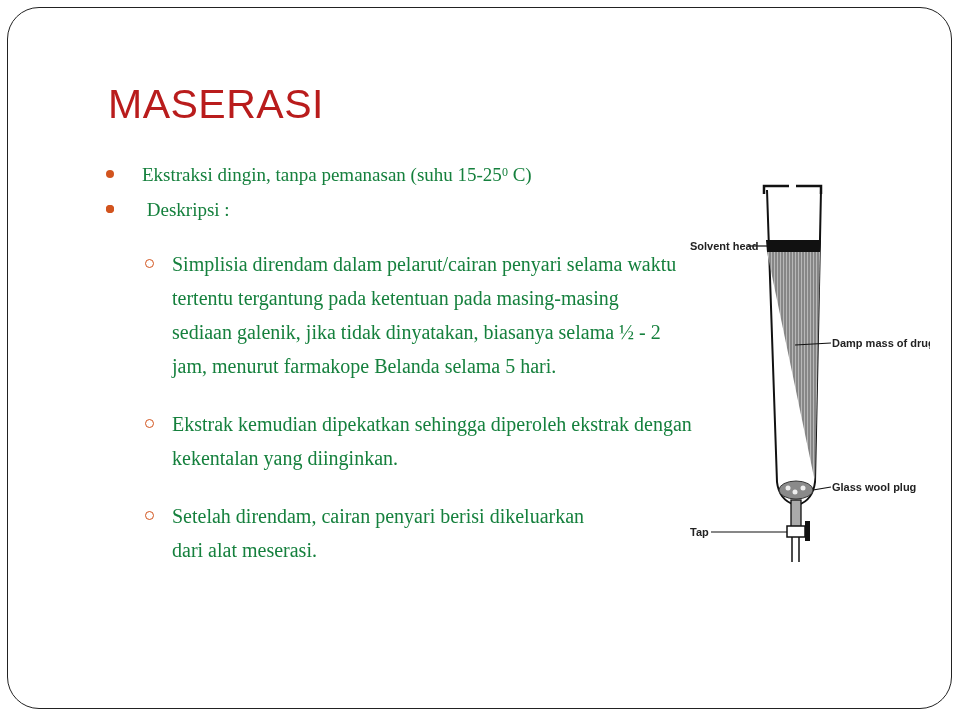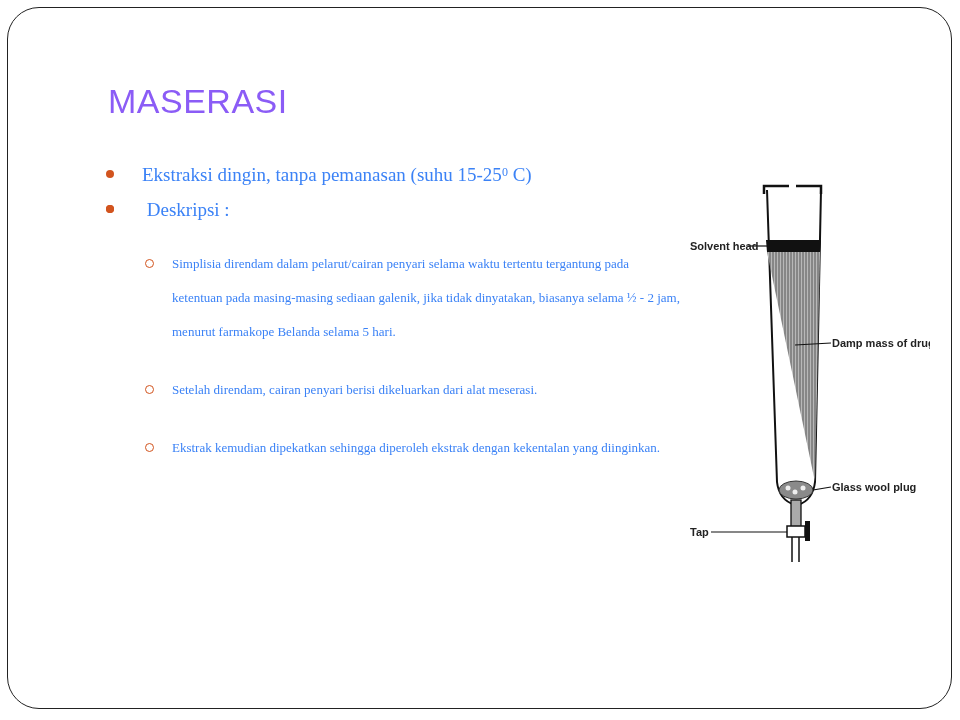--- a/index.html
+++ b/index.html
@@ -3,33 +3,33 @@
 <meta charset="utf-8">
 <style>
   html, body { margin:0; padding:0; background:#ffffff; }
   body { width:960px; height:720px; position:relative; overflow:hidden; }
   .slide-frame {
     position:absolute; left:7px; top:7px; width:945px; height:702px;
     border:1.3px solid #222; border-radius:32px; box-sizing:border-box;
   }
   .title {
     position:absolute; left:108px; top:84px;
-    font-family:"Liberation Sans", sans-serif; font-size:34px; color:#8b5cf6;
+    font-family:"Liberation Sans", sans-serif; font-size:41px; color:#b91c1c;
     letter-spacing:0.5px; line-height:1;
   }
   .content {
     position:absolute; left:104px; top:162px; width:590px;
-    font-family:"Liberation Serif", "DejaVu Serif", serif; color:#3b82f6;
+    font-family:"Liberation Serif", "DejaVu Serif", serif; color:#15803d;
   }
   .l1 { position:relative; padding-left:38px; font-size:19px; line-height:26px; margin-bottom:9px; }
   .l1 .bullet {
     position:absolute; left:2px; top:8px; width:8px; height:8px; border-radius:50%;
     background:#d2541e;
   }
-  .l2 { position:relative; padding-left:68px; font-size:13px; line-height:34px; margin-bottom:4px;margin-top:24px; }
+  .l2 { position:relative; padding-left:68px; font-size:20px; line-height:34px; margin-bottom:4px;margin-top:24px; }
   .l2 .obullet {
     position:absolute; left:41px; top:12px; width:9px; height:9px; border-radius:50%;
     border:1.4px solid #d2541e; box-sizing:border-box;
   }
   sup { font-size:12px; vertical-align:top; position:relative; top:-3px; }
   .diagram { position:absolute; left:685px; top:170px; width:245px; height:400px; }
   .diagram text { font-family:"Liberation Sans", sans-serif; font-size:11px; font-weight:bold; fill:#222; }
 </style>
 </head>
 <body>
@@ -47,27 +47,27 @@
     <span class="bullet"></span>
   </div>
   <div class="l1" style="margin-bottom:4px">
     <span class="bullet"></span>
     <span style="white-space:pre"> Deskripsi :</span>
   </div>
   <div class="l2" style="width:510px">
     <span class="obullet"></span>
     <span> Simplisia direndam dalam pelarut/cairan penyari selama waktu tertentu tergantung pada ketentuan pada masing-masing sediaan galenik, jika tidak dinyatakan, biasanya selama ½ - 2 jam, menurut farmakope Belanda selama 5 hari.</span>
   </div>
+  <div class="l2" style="width:520px">
+    <span class="obullet"></span>
+    <span>Ekstrak kemudian dipekatkan sehingga diperoleh ekstrak dengan kekentalan yang diinginkan.</span>
+  </div>
   <div class="l2" style="width:440px">
     <span class="obullet"></span>
     <span>Setelah direndam, cairan penyari berisi dikeluarkan dari alat meserasi.</span>
-  </div>
-  <div class="l2" style="width:520px">
-    <span class="obullet"></span>
-    <span>Ekstrak kemudian dipekatkan sehingga diperoleh ekstrak dengan kekentalan yang diinginkan.</span>
   </div>
 </div>
 
 <svg class="diagram" viewBox="0 0 245 400" width="245" height="400">
   <defs>
     <pattern id="hatch" width="3" height="6" patternUnits="userSpaceOnUse">
       <rect width="3" height="6" fill="#b8b8b8"></rect>
       <line x1="1" y1="0" x2="1" y2="6" stroke="#555" stroke-width="1"></line>
     </pattern>
   </defs>

